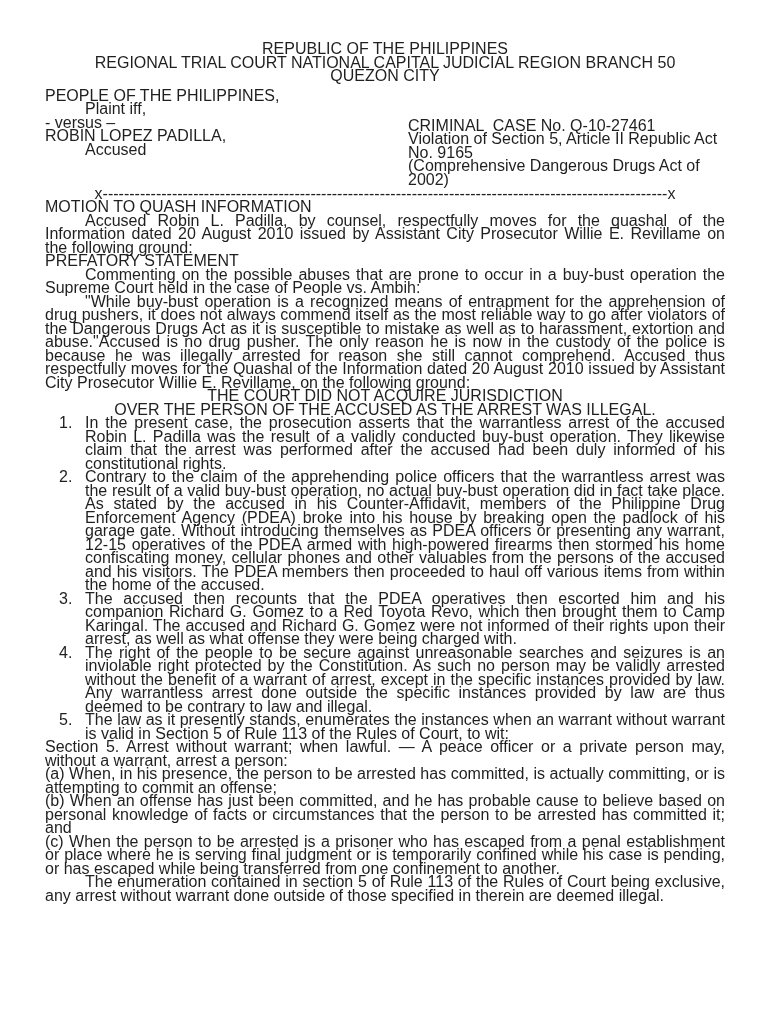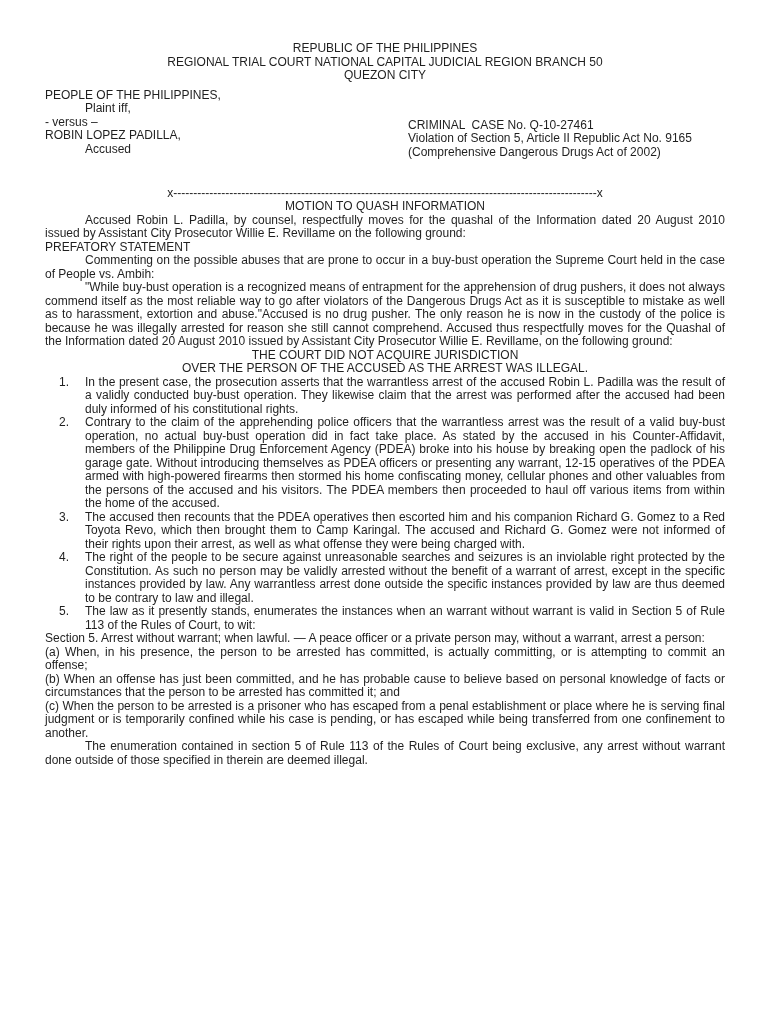--- a/index.html
+++ b/index.html
@@ -4,40 +4,40 @@
 <style>
   html, body { margin: 0; padding: 0; background: #ffffff; }
   .page {
     position: relative;
     width: 768px;
     height: 1024px;
     background: #ffffff;
     box-sizing: border-box;
     padding: 42px 43px 0 45px;
     font-family: "Liberation Sans", "DejaVu Sans", sans-serif;
-    font-size: 12px;
+    font-size: 16px;
     line-height: 13.5px;
     color: #1f1f1f;
     overflow: hidden;
   }
   .page div, .page p { margin: 0; }
   .center { text-align: center; }
   .just { text-align: justify; }
   .ind { text-indent: 40px; }
   .pre1 { white-space: pre; }
 
   .caption { position: relative; margin-top: 12px; height: 104px; }
   .cap-left { position: absolute; left: 0; top: 6px; }
   .cap-indent { padding-left: 40px; }
   .versus-line { margin-top: 23px; }
   .accused-name { margin-top: 13px; }
   .cap-right { position: absolute; left: 363px; top: 36px; }
 
   .separator { margin-top: 18px; text-align: center; letter-spacing: 0; }
-  .doc-title { text-align: center; }
+  .doc-title { text-align: left; }
   .intro-para { margin-top: 15px; }
   .prefatory-heading { margin-top: 16px; text-align: left; }
   .prefatory-p1 { margin-top: 14px; }
   .ground-heading { text-align: center; }
   .args { margin-top: 14px; }
   .arg { display: flex; }
   .arg .num { flex: 0 0 40px; box-sizing: border-box; padding-left: 14px; }
   .arg .txt { flex: 1 1 auto; text-align: justify; }
   .rule-block { margin-top: 27px; margin-left: 40px; }
   .closing-para { margin-top: 0; text-indent: 40px; }

